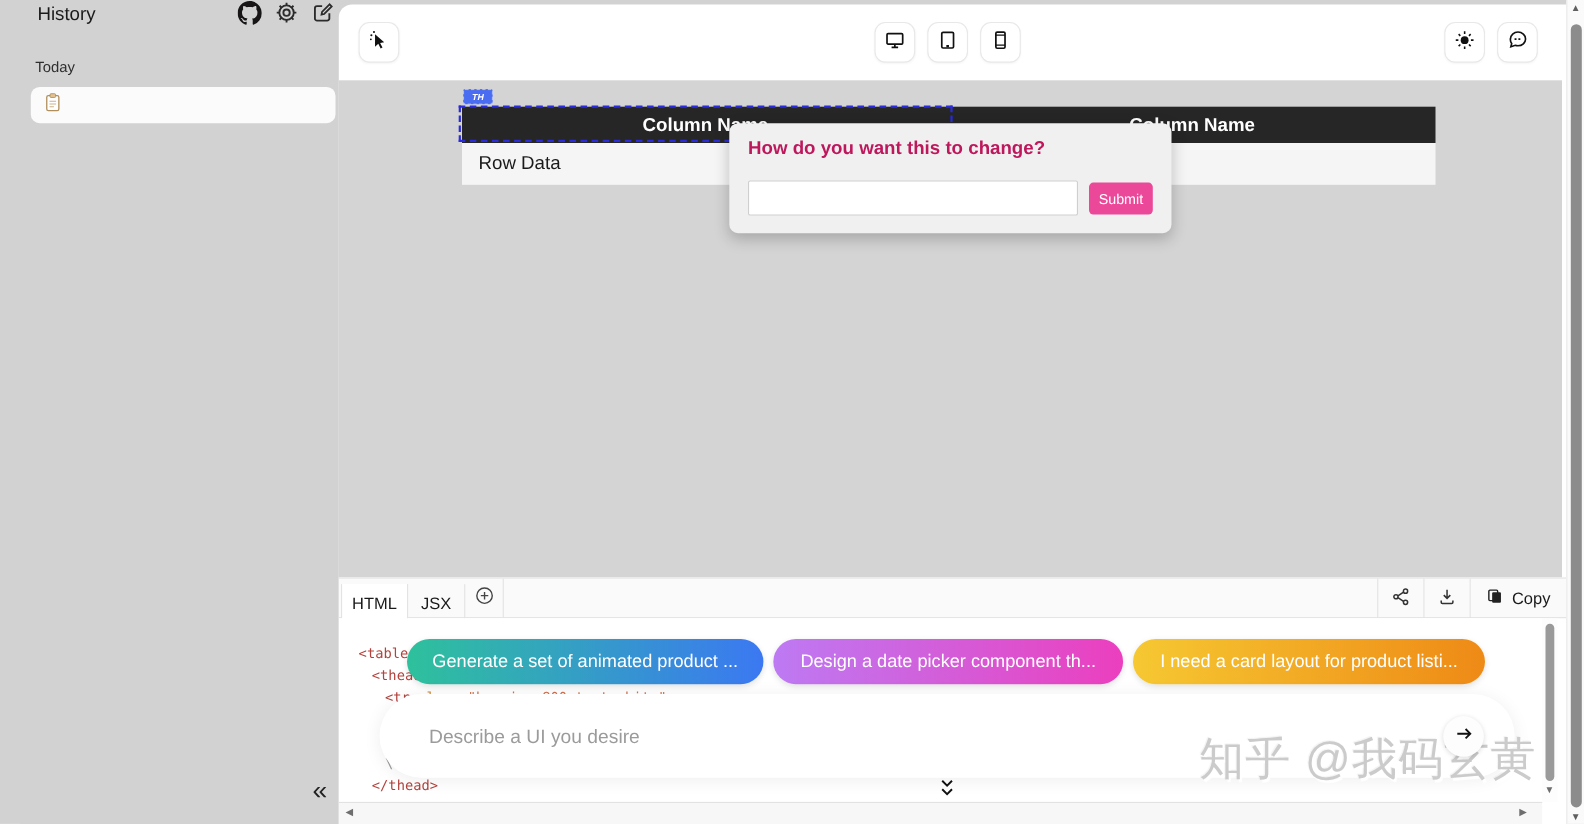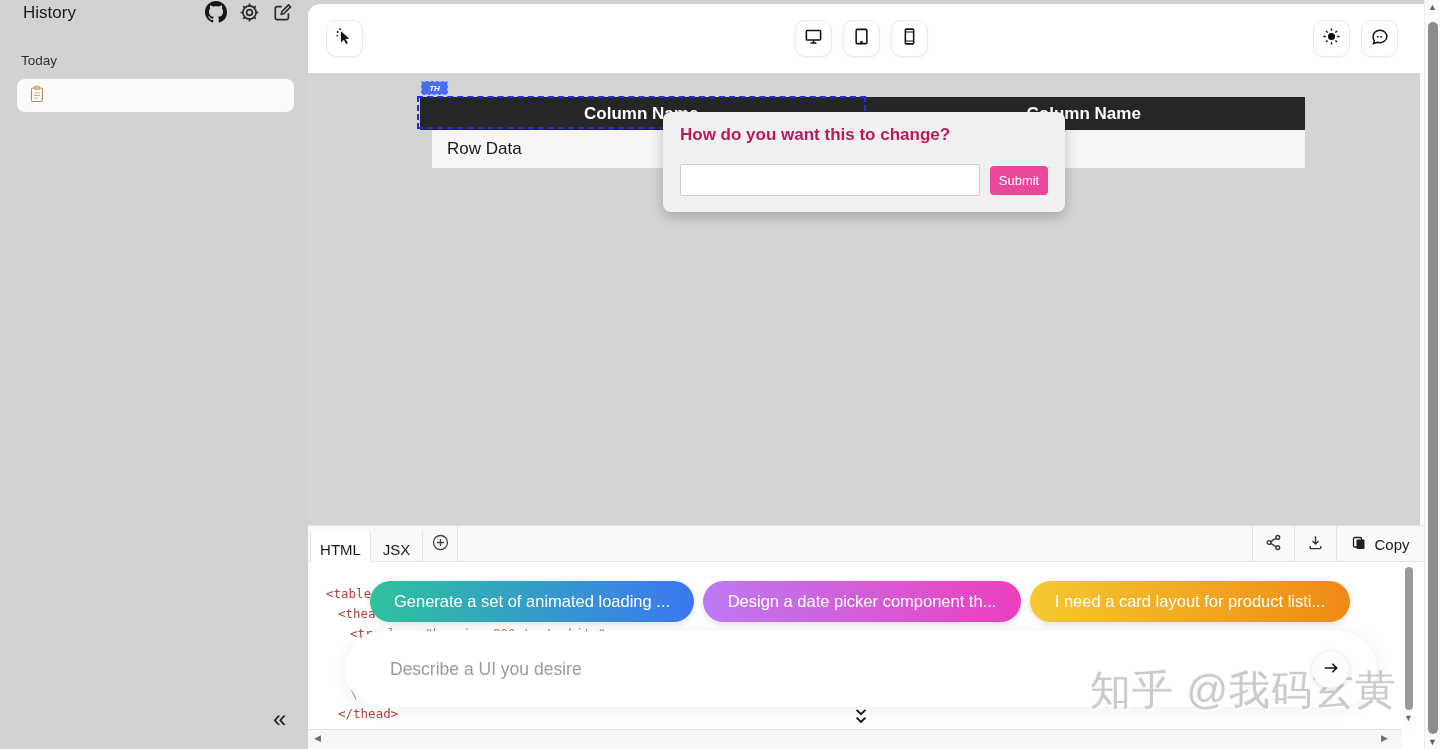--- a/index.html
+++ b/index.html
@@ -1,41 +1,41 @@
 <!DOCTYPE html>
 <html><head>
 <meta charset="utf-8">
 <style>
   * { margin:0; padding:0; box-sizing:border-box; }
   html,body { width:1440px; height:749px; overflow:hidden; }
   body { background:#d2d2d2; font-family:"Liberation Sans", sans-serif; color:#1a1a1a; }
   #app { position:relative; width:1440px; height:749px; }
 
   
-  .sidebar { position:absolute; left:7px; top:0; width:300px; height:749px; background:#d2d2d2; }
+  .sidebar { position:absolute; left:18px; top:0; width:300px; height:749px; background:#d2d2d2; }
   .sidebar-title { position:absolute; left:16px; top:3px; font-size:17px; color:#1a1a1a; }
   .sidebar-icons { position:absolute; right:14px; top:3px; display:flex; gap:11px; align-items:center; }
   .sidebar-icons .icon-btn { width:22px; height:22px; display:flex; align-items:center; justify-content:center; cursor:pointer; }
   .section-label { position:absolute; left:14px; top:53px; font-size:13.5px; color:#2f2f2f; }
   .history-item { position:absolute; left:10px; top:79px; width:277px; height:33px; background:#fbfbfb; border-radius:8px; display:flex; align-items:center; padding-left:12px; cursor:pointer; }
   .collapse-btn { position:absolute; left:266px; top:707px; font-size:24px; color:#222; cursor:pointer; line-height:1; letter-spacing:-2px; }
 
   
   .main-card { position:absolute; left:308px; top:4px; width:1116px; height:745px; background:#ffffff; border-radius:12px 0 0 0; }
 
   
   .tbtn { position:absolute; width:37px; height:37px; background:#fff; border:1px solid #e8e8e8; border-radius:10px; display:flex; align-items:center; justify-content:center; cursor:pointer; box-shadow:0 1px 2px rgba(0,0,0,.04); }
 
   
   .canvas { position:absolute; left:308px; top:73px; width:1112px; height:452px; background:#d4d4d4; }
 
   .preview-table { position:absolute; left:420px; top:97px; width:885px; }
   .pt-header { display:flex; height:33px; background:#262626; }
   .pt-header .pt-th { width:50%; color:#fff; font-weight:bold; font-size:17px; display:flex; align-items:center; justify-content:center; }
-  .pt-row { display:flex; height:38px; background:#f5f5f5;margin-left:12px; }
+  .pt-row { display:flex; height:38px; background:#f5f5f5; }
   .pt-row .pt-td { width:50%; font-size:17px; color:#1a1a1a; display:flex; align-items:center; padding-left:15px; }
 
   .selection-box { position:absolute; left:417px; top:96px; width:449px; height:33px; border:2px dashed #2a2ae0; z-index:5; pointer-events:none; }
   .selection-badge { position:absolute; left:421px; top:81px; min-width:27px; height:14px; background:#4a6cf0; border:1px dashed #a9bcff; border-radius:2px; color:#fff; font-size:8px; font-style:italic; font-weight:bold; display:flex; align-items:center; justify-content:center; z-index:6; padding:0 1px; }
 
   .popup { position:absolute; left:663px; top:112px; width:402px; height:100px; background:#f0f0f0; border-radius:8px; box-shadow:0 5px 14px rgba(0,0,0,.22); z-index:10; }
   .popup-title { position:absolute; left:17px; top:13px; font-size:17px; font-weight:bold; color:#be185d; }
   .popup-input { position:absolute; left:17px; top:52px; width:300px; height:32px; background:#fff; border:1px solid #cfcfcf; border-radius:2px; font-size:14px; padding:0 8px; font-family:"Liberation Sans",sans-serif; }
   .popup-submit { position:absolute; left:327px; top:54px; width:58px; height:29px; background:#ec4899; border:none; border-radius:4px; color:#fff; font-size:13px; cursor:pointer; font-family:"Liberation Sans",sans-serif; }
 
@@ -245,21 +245,21 @@
         <div class="code-line" style="padding-left: 18px;"><span class="tok-tag">&lt;table</span><span class="tok-attr"> c</span></div>
         <div class="code-line" style="padding-left: 30px;"><span class="tok-tag">&lt;thead</span></div>
         <div class="code-line" style="padding-left: 42px;"><span class="tok-tag">&lt;tr</span><span class="tok-attr"> class=</span><span class="tok-string">"bg-zinc-800 text-white"</span><span class="tok-tag">&gt;</span></div>
         <div class="code-line" style="padding-left: 42px;"></div>
         <div class="code-line" style="padding-left: 42px;"></div>
         <div class="code-line" style="padding-left: 42px;"><span class="tok-plain">\</span></div>
         <div class="code-line" style="padding-left: 30px;"><span class="tok-tag">&lt;/thead&gt;</span></div>
       </div>
   </div>
 
-  <div class="pill" style="left: 370px; width: 324px; background: linear-gradient(90deg, rgb(46, 193, 156), rgb(59, 120, 242));">Generate a set of animated loading ...</div>
+  <div class="pill" style="left: 370px; width: 324px; background: linear-gradient(90deg, rgb(46, 193, 156), rgb(59, 120, 242));">Generate a set of animated product ...</div>
   <div class="pill" style="left: 703px; width: 318px; background: linear-gradient(90deg, rgb(189, 122, 243), rgb(235, 63, 190));">Design a date picker component th...</div>
   <div class="pill" style="left: 1030px; width: 320px; background: linear-gradient(90deg, rgb(246, 200, 50), rgb(238, 138, 22));">I need a card layout for product listi...</div>
 
   <div class="prompt-bar">
     <input class="prompt-input" type="text" placeholder="Describe a UI you desire" style="">
   </div>
   <div class="watermark">知乎 @我码玄黄</div>
   <div class="prompt-send">
     <span>
       <svg width="18" height="18" viewBox="0 0 16 16" fill="none" stroke="#111" stroke-width="1.5">

